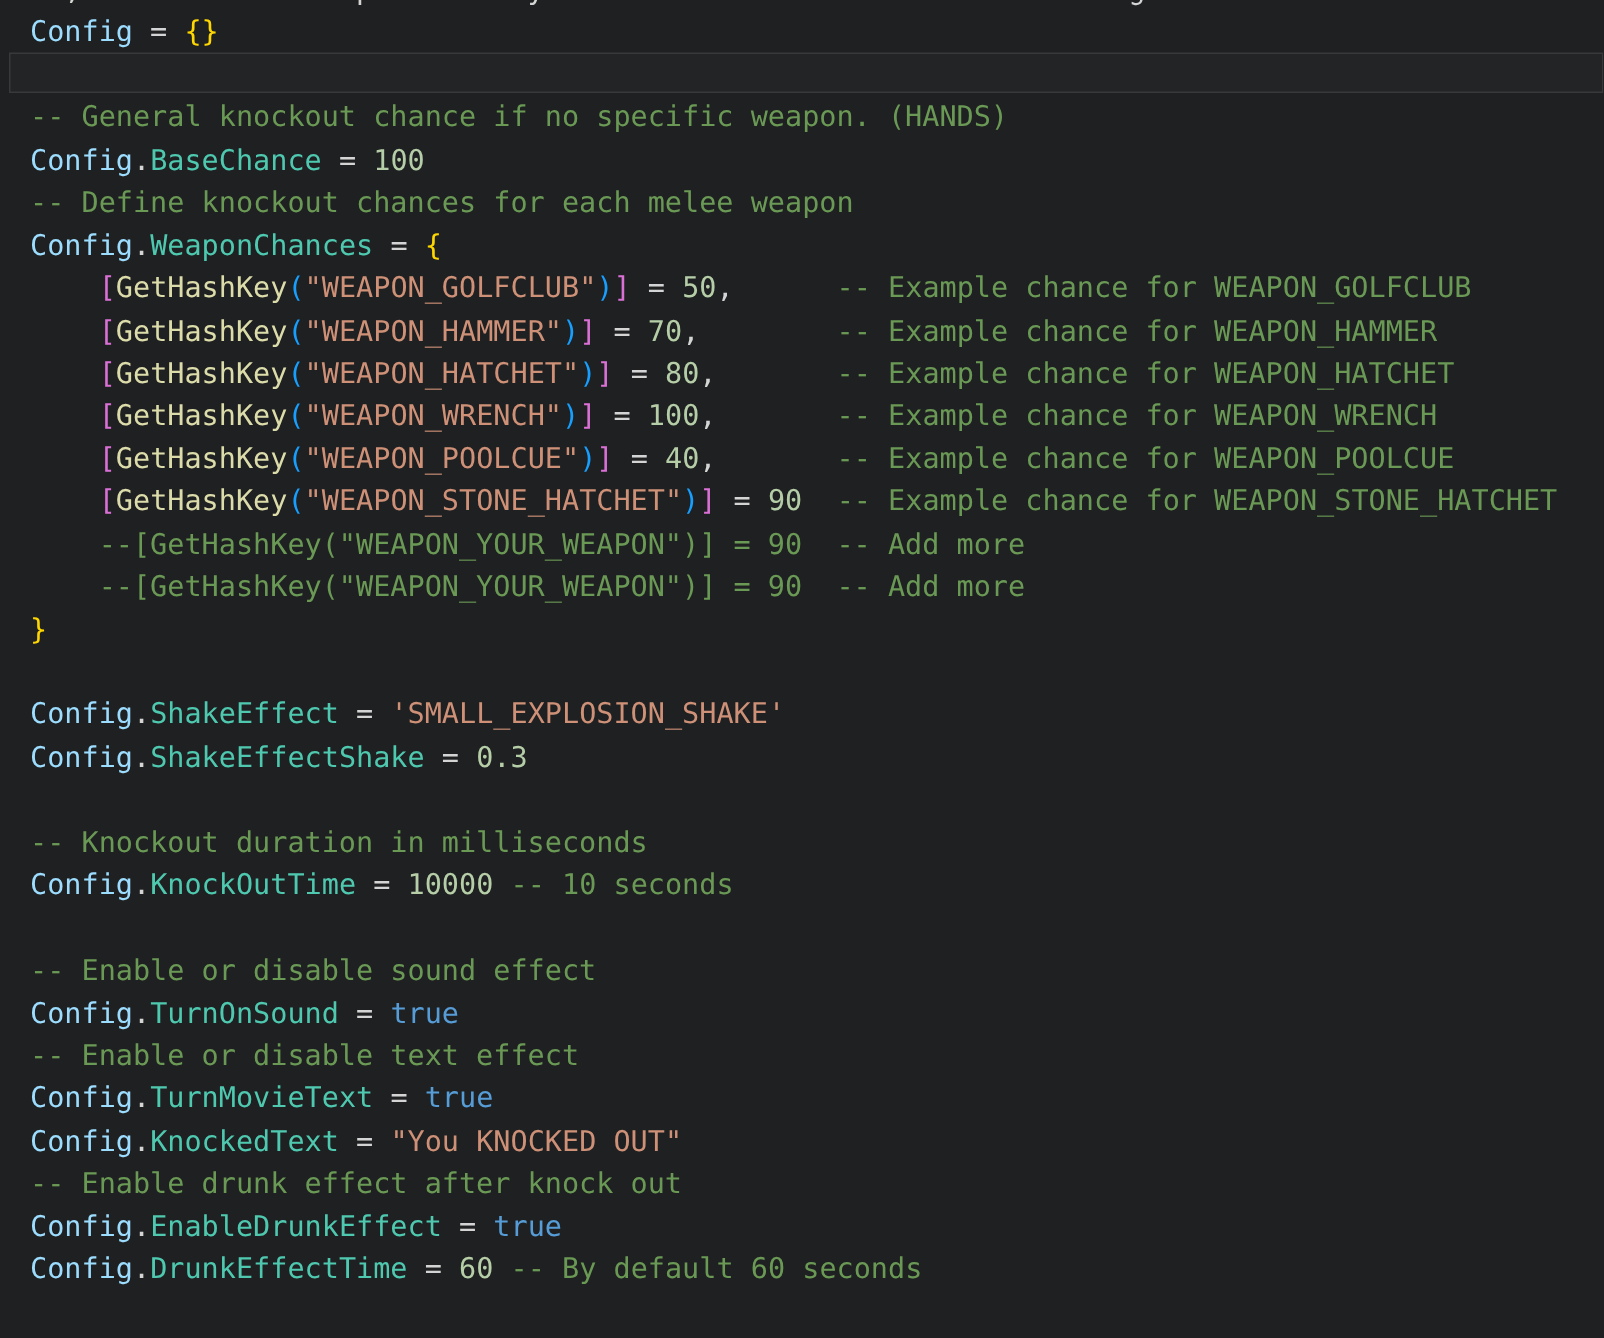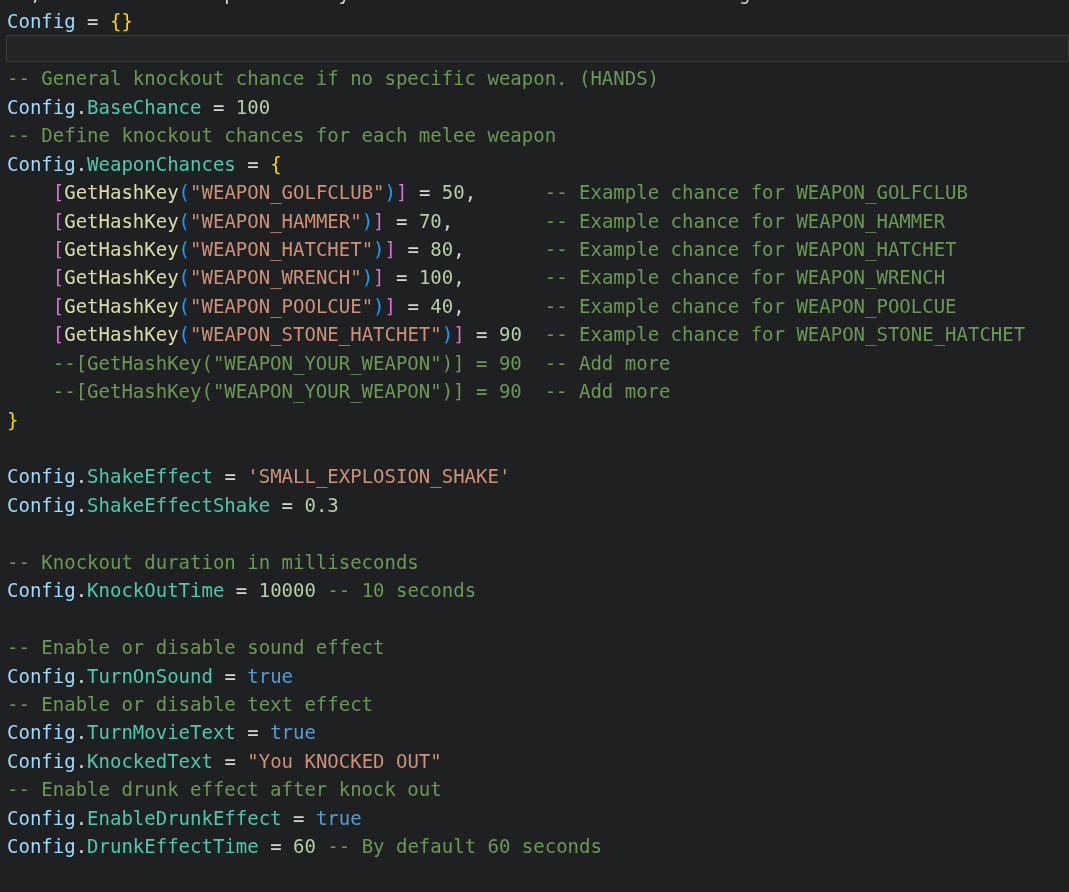--- a/index.html
+++ b/index.html
@@ -18,20 +18,21 @@
   }
   .code {
     position: absolute;
     top: -21px;
     left: 7px;
     white-space: pre;
     z-index: 2;
   }
   .line {
     height: 28.45px;
+    margin-left: 13px;
   }
   .hl {
     position: absolute;
     left: 6px;
     right: 0;
     top: 35px;
     height: 27px;
     box-sizing: border-box;
     border: 1px solid #38393b;
     background: rgba(255,255,255,0.018);

